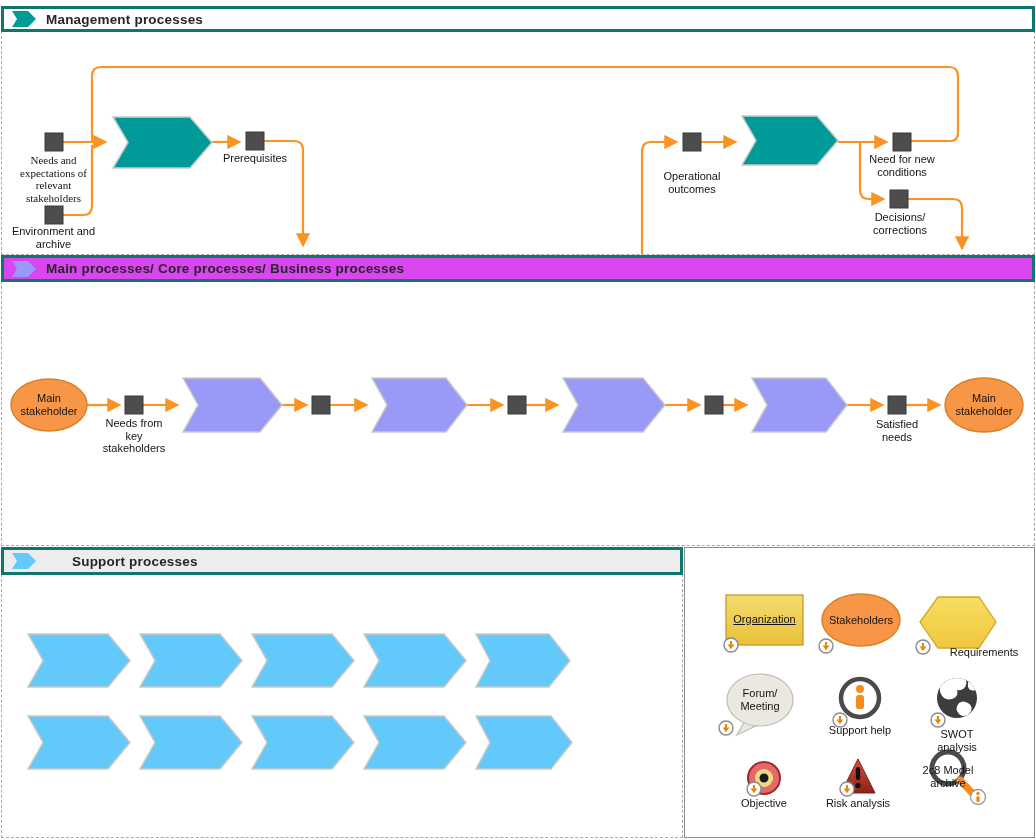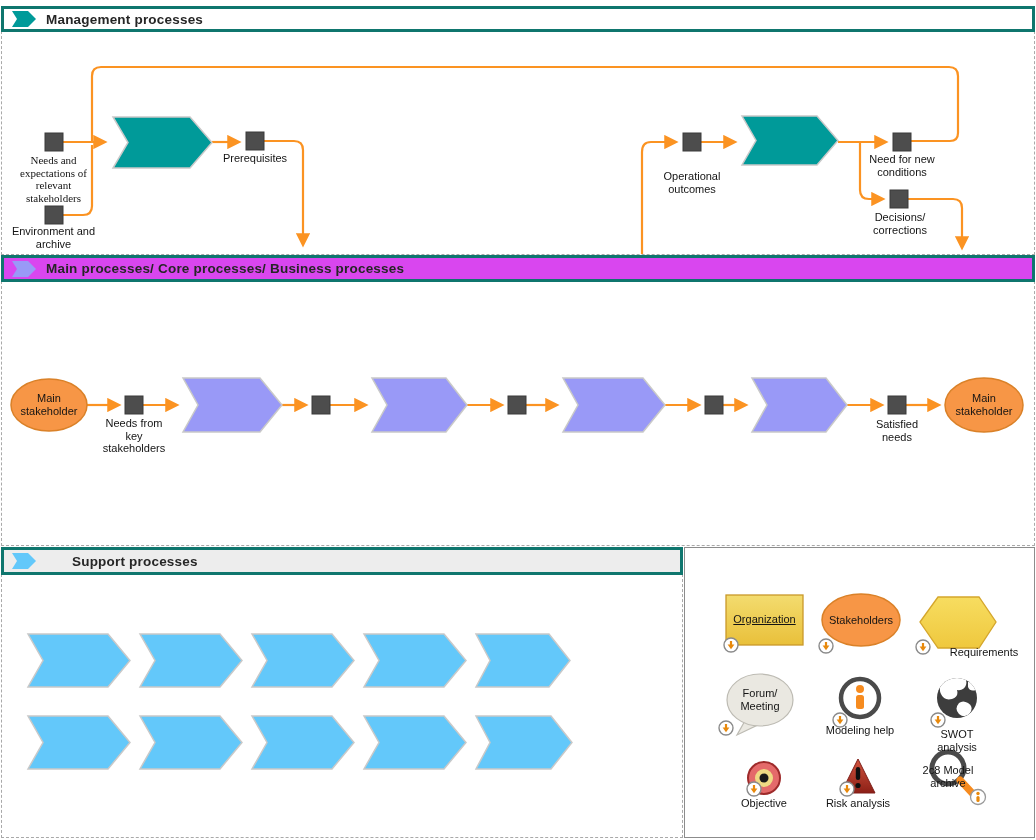--- a/index.html
+++ b/index.html
@@ -242,17 +242,17 @@
 
 <div class="lbl" style="left:14px;top:392px;width:70px;" data-interactable="false">Main stakeholder</div>
 <div class="lbl" style="left:98px;top:417px;width:72px;" data-interactable="false">Needs from key stakeholders</div>
 <div class="lbl" style="left:867px;top:418px;width:60px;" data-interactable="false">Satisfied needs</div>
 <div class="lbl" style="left:949px;top:392px;width:70px;" data-interactable="false">Main stakeholder</div>
 
 <div class="lbl" style="left:726px;top:613px;width:77px;text-decoration:underline;" data-interactable="false">Organization</div>
 <div class="lbl" style="left:822px;top:614px;width:78px;" data-interactable="false">Stakeholders</div>
 <div class="lbl" style="left:918px;top:646px;width:80px;margin-left:26px;" data-interactable="false">Requirements</div>
 <div class="lbl" style="left:732px;top:687px;width:56px;" data-interactable="false">Forum/ Meeting</div>
-<div class="lbl" style="left:815px;top:724px;width:90px;" data-interactable="false">Modeling help</div>
+<div class="lbl" style="left:815px;top:724px;width:90px;" data-interactable="false">Support help</div>
 <div class="lbl" style="left:927px;top:728px;width:60px;" data-interactable="false">SWOT analysis</div>
 <div class="lbl" style="left:729px;top:797px;width:70px;" data-interactable="false">Objective</div>
 <div class="lbl" style="left:813px;top:797px;width:90px;" data-interactable="false">Risk analysis</div>
 <div class="lbl" style="left:913px;top:764px;width:70px;" data-interactable="false">2c8 Model archive</div>
 
 </body></html>

